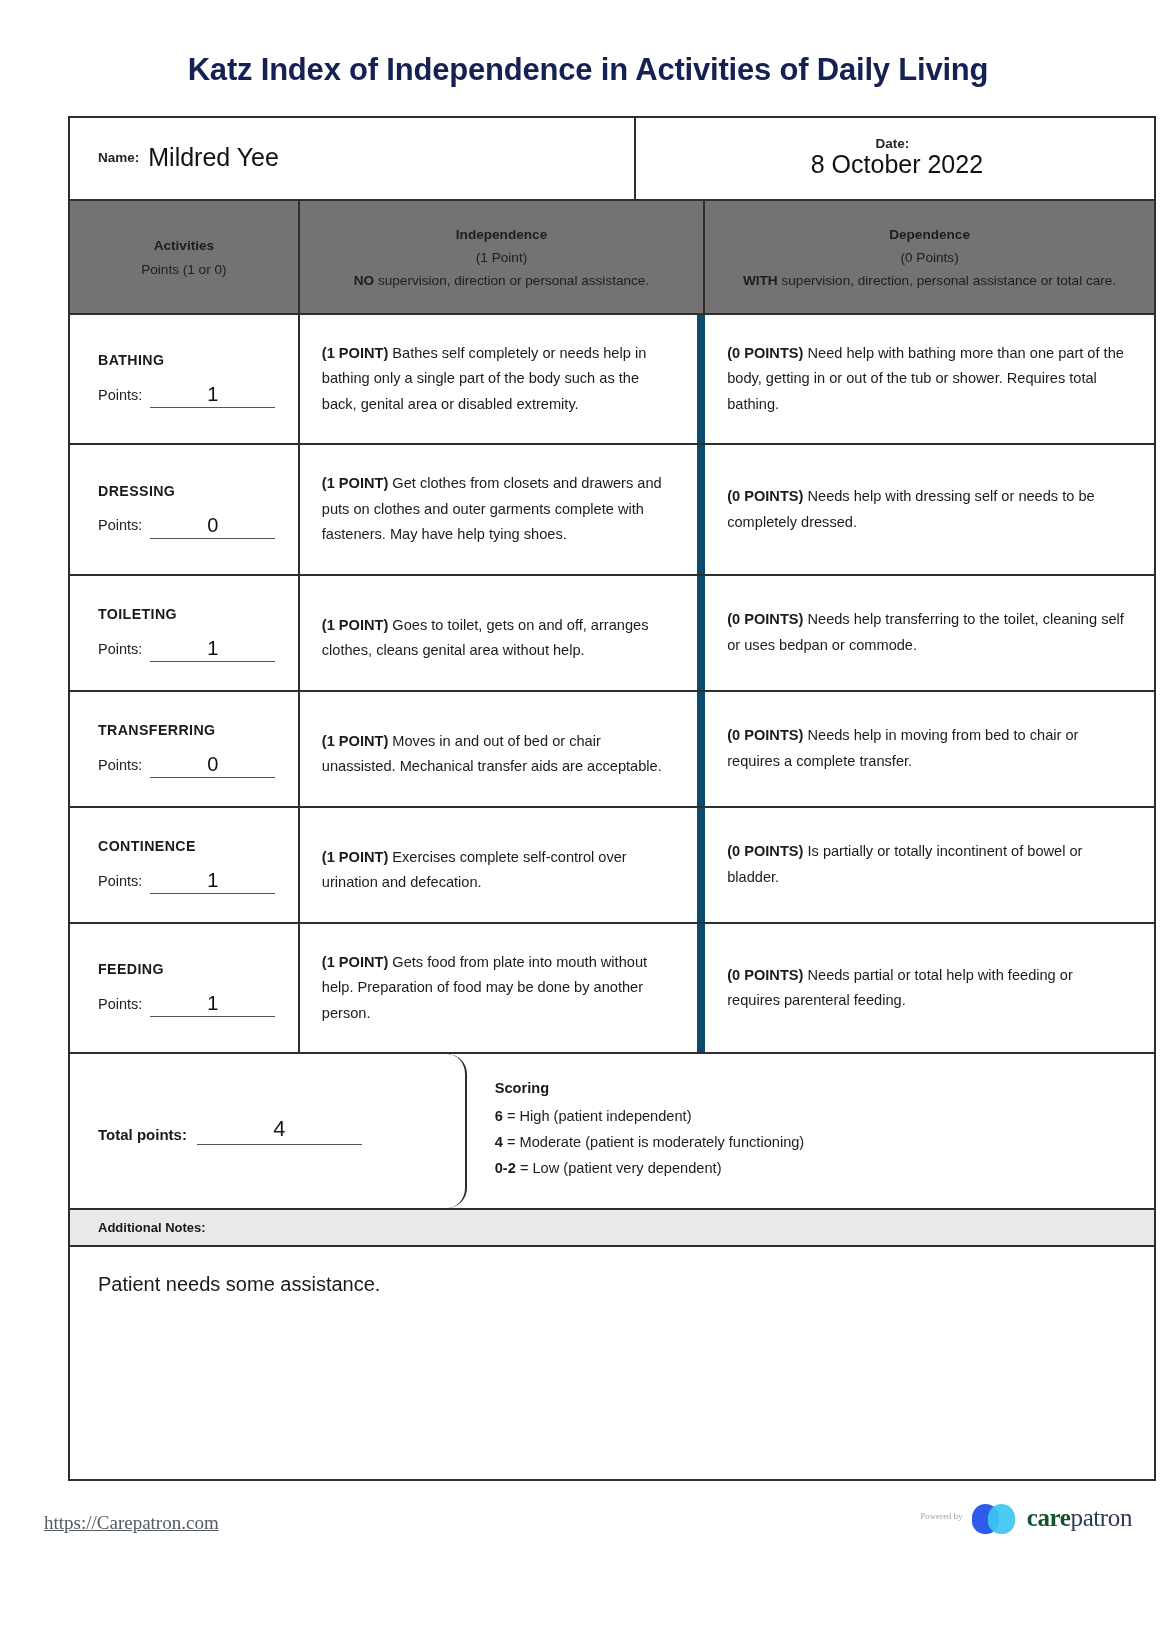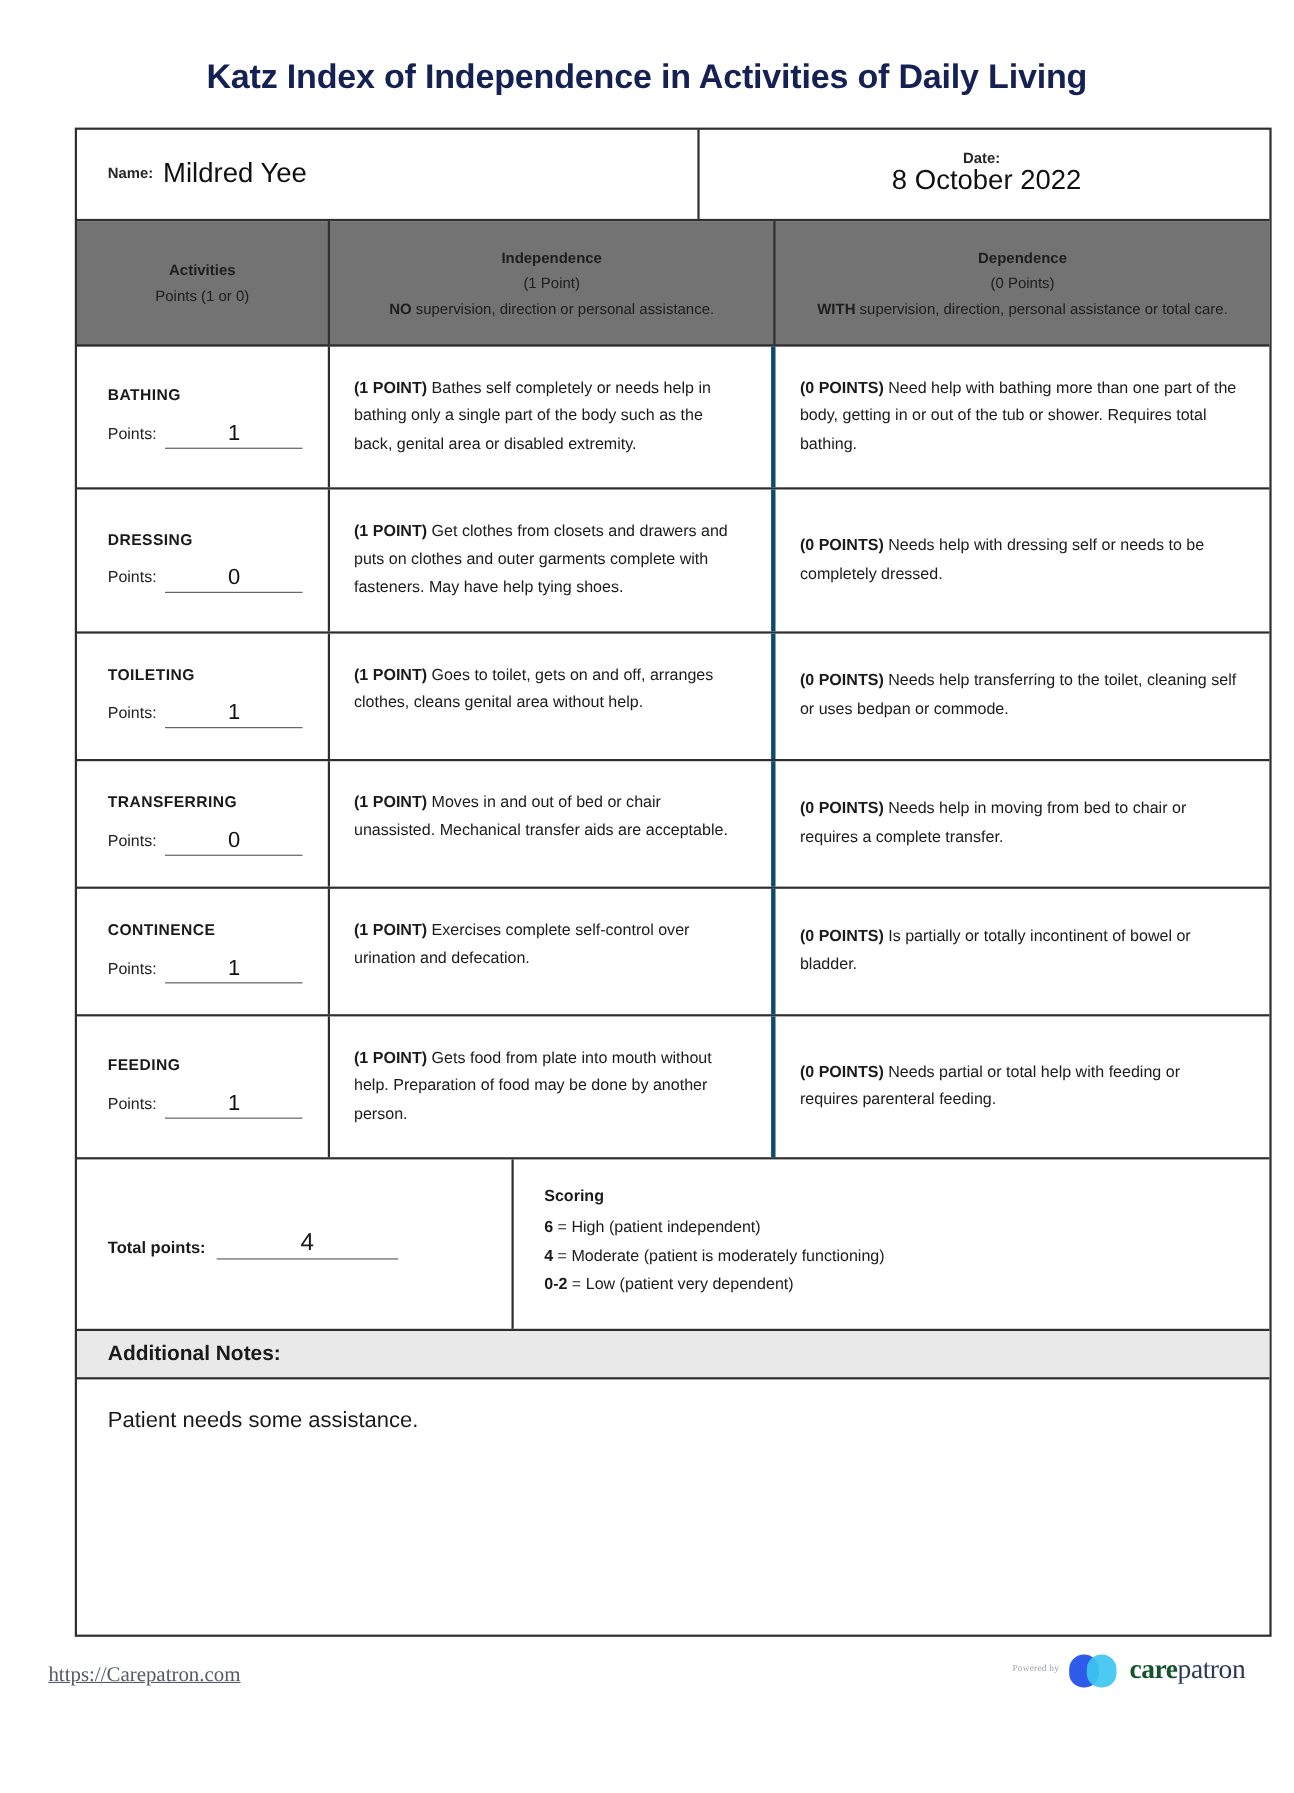--- a/index.html
+++ b/index.html
@@ -108,24 +108,24 @@
     border-bottom: 1.6px solid #555;
     text-align: center;
     font-size: 20px;
     line-height: 1;
     padding-bottom: 3px;
     color: #111;
   }
 
   .act-c2 {
     width: 37.4%;
-    border-right: 4px solid #0c4a6e;
+    border-right: 8px solid #0c4a6e;
     padding: 26px 24px 26px 22px;
     display: flex;
-    align-items: flex-start;
+    align-items: flex-end;
   }
   .act-c3 {
     width: 41.4%;
     padding: 26px 26px 26px 22px;
     display: flex;
     align-items: center;
   }
   .desc {
     font-size: 14.6px;
     line-height: 1.75;
@@ -134,20 +134,21 @@
   .desc b { font-weight: bold; }
 
   
   .score-row { display: flex; border-bottom: 2px solid #2e2e2e; }
   .score-left {
     width: 36.6%;
     border-right: 2px solid #2e2e2e;
     padding: 40px 26px 40px 28px;
     display: flex;
     align-items: center;
+    border-radius: 20px;
   }
   .total-line { display: flex; align-items: flex-end; width: 100%; }
   .total-label { font-size: 15px; font-weight: bold; margin-right: 10px; padding-bottom: 2px; }
   .total-blank {
     flex: 1;
     max-width: 165px;
     border-bottom: 1.7px solid #555;
     text-align: center;
     font-size: 22px;
     line-height: 1;
@@ -156,21 +157,21 @@
   .score-right { width: 63.4%; padding: 26px 26px 26px 28px; }
   .score-title { font-size: 14.6px; font-weight: bold; margin-bottom: 8px; }
   .score-item { font-size: 14.6px; line-height: 1.78; color: #1b1b1b; }
   .score-item b { font-weight: bold; }
 
   
   .notes-head {
     background: #e9e9e9;
     border-bottom: 2px solid #2e2e2e;
     padding: 10px 28px 10px 28px;
-    font-size: 19px;
+    font-size: 13px;
     font-weight: bold;
   }
   .notes-body {
     min-height: 232px;
     padding: 22px 28px;
     font-size: 20px;
     color: #1a1a1a;
     line-height: 1.5;
   }
 

